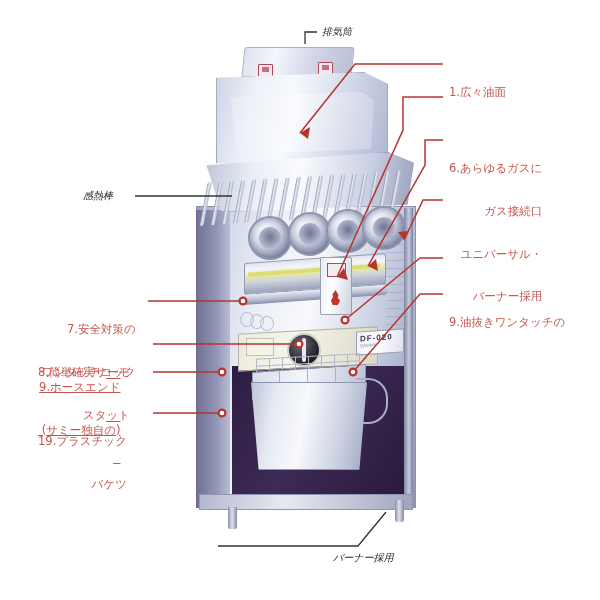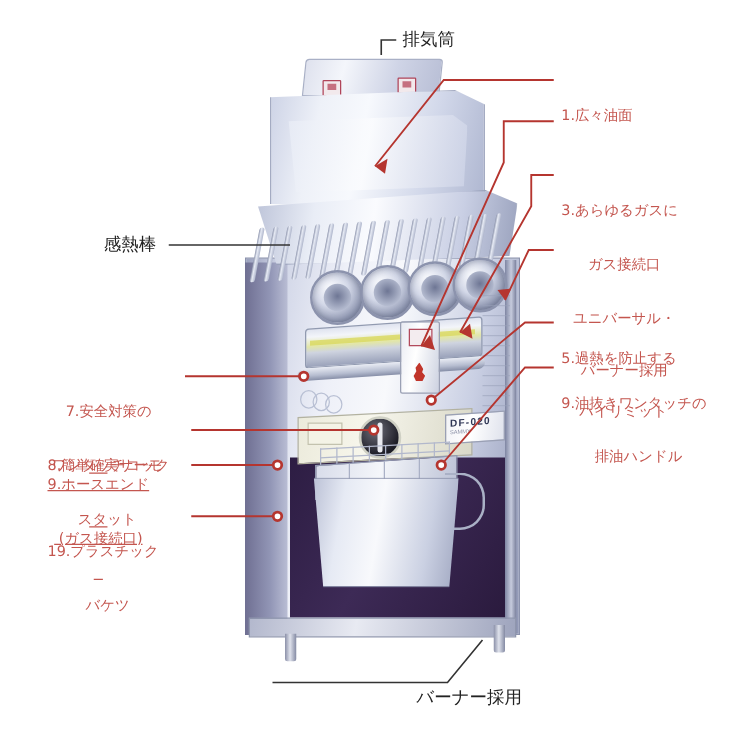--- a/index.html
+++ b/index.html
@@ -20,29 +20,30 @@
   
   .callout {
     position: absolute;
     color: #c4564f;
     font-size: 11.5px;
     line-height: 14.2px;
     white-space: pre;
     letter-spacing: 0px;
     font-family: "DejaVu Sans", "Liberation Sans", sans-serif;
   }
-  .callout.right { text-align: center; }
-  .callout.left  { text-align: center; }
+  .callout.right { text-align: right; }
+  .callout.left  { text-align: right; }
   .plain {
     position: absolute;
     color: #222222;
-    font-size: 14px;
+    font-size: 10px;
     line-height: 14px;
     white-space: pre;
     font-family: "DejaVu Sans", "Liberation Sans", sans-serif;
+    font-style: italic;
   }
 
   
   #leaders, #artwork { position: absolute; left: 0; top: 0; }
   #leaders { z-index: 6; pointer-events: none; }
 
   
   .pc { position: absolute; }
 
   
@@ -403,50 +404,45 @@
   <div class="plain" style="left:322px; top:25px;">排気筒</div>
   <div class="plain" style="left:83px; top:189px;">感熱棒</div>
   <div class="plain" style="left:333px; top:551px;">バーナー採用</div>
 
   <div class="callout right" style="left:449px; top:57px;">
     <div>1.広々油面</div>
   </div>
 
 
   <div class="callout right" style="left:449px; top:133px;">
-    <div>3.あらゆるガスに</div>
+    <div>6.あらゆるガスに</div>
     <div>  ガス接続口</div>
     <div>  ユニバーサル・</div>
     <div>  バーナー採用</div>
   </div>
 
 
-  <div class="callout right" style="left:449px; top:251px;">
-    <div>5.過熱を防止する</div>
-    <div>  ハイリミット</div>
-  </div>
 
   <div class="callout right" style="left:449px; top:287px;">
     <div>9.油抜きワンタッチの</div>
-    <div>  排油ハンドル</div>
   </div>
 
   <div class="callout left" style="left:38px; top:294px;">
     <div>7.安全対策の</div>
     <div> ワンタッチコック</div>
   </div>
 
   <div class="callout left" style="left:38px; top:337px;">
     <div>8.簡単確実サーモ</div>
     <div> スタット</div>
   </div>
 
   <div class="callout left" style="left:38px; top:352px;text-decoration:underline;">
     <div>9.ホースエンド</div>
-    <div> (ガス接続口)</div>
+    <div> (サミー独自の)</div>
   </div>
 
   <div class="callout left" style="left:38px; top:406px;">
     <div>19.プラスチック</div>
     <div>  バケツ</div>
   </div>
 
 </div>
 
 </body></html>

